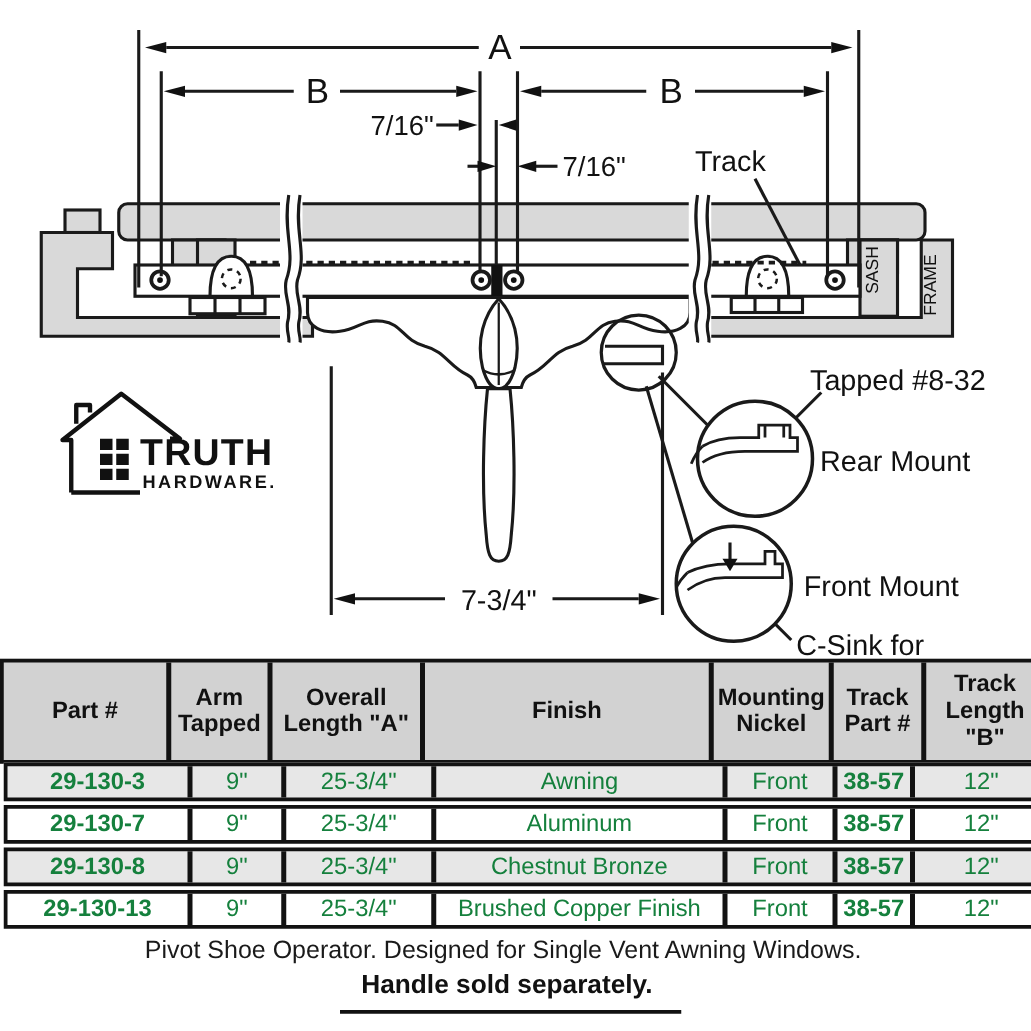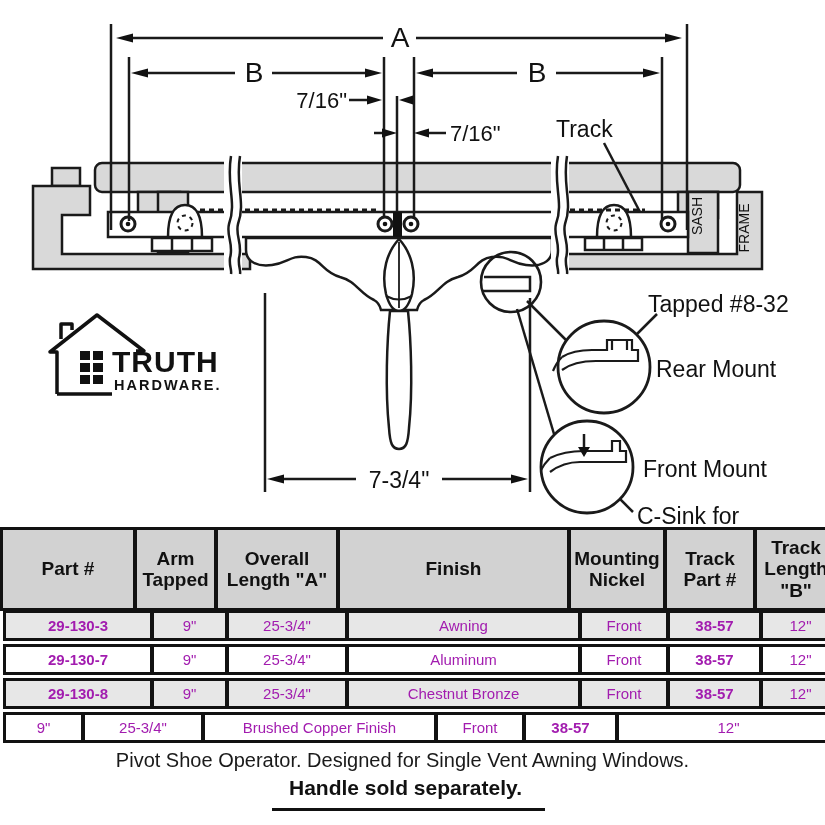--- a/index.html
+++ b/index.html
@@ -8,25 +8,25 @@
   svg text{font-family:"Liberation Sans", sans-serif;fill:#111;}
   .tbl-header{position:absolute;left:0;top:527px;width:838px;height:84px;box-sizing:border-box;
     background:#d2d2d2;border:3px solid #121212;display:flex;}
   .tbl-header .cell{box-sizing:border-box;display:flex;align-items:center;justify-content:center;
     text-align:center;font-weight:bold;font-size:19px;line-height:1.12;padding:0 3px;color:#111;}
   .tbl-header .cell + .cell{border-left:4px solid #121212;}
   .row{position:absolute;left:3px;width:838px;height:31px;box-sizing:border-box;
     border:3px solid #121212;display:flex;background:#fff;}
   .row.alt{background:#e7e7e7;}
   .row .cell{box-sizing:border-box;display:flex;align-items:center;justify-content:center;
-    text-align:center;font-size:15px;color:#a21caf;white-space:nowrap;overflow:hidden;}
+    text-align:center;font-size:19px;color:#15803d;white-space:nowrap;overflow:hidden;}
   .row .cell + .cell{border-left:4px solid #121212;}
   .row .cell.b{font-weight:bold;}
-  .hc0{width:130px}.hc1{width:81px}.hc2{width:122px}.hc3{width:231px}.hc4{width:96px}.hc5{width:90px}.hc6{flex:1}
-  .bc0{width:144px}.bc1{width:75px}.bc2{width:120px}.bc3{width:233px}.bc4{width:88px}.bc5{width:93px}.bc6{flex:1}
+  .hc0{width:130px}.hc1{width:81px}.hc2{width:122px}.hc3{width:231px}.hc4{width:96px}.hc5{width:74px}.hc6{flex:1}
+  .bc0{width:144px}.bc1{width:75px}.bc2{width:120px}.bc3{width:233px}.bc4{width:88px}.bc5{width:62px}.bc6{flex:1}
   .cap1{position:absolute;left:-10px;top:749px;width:825px;text-align:center;font-size:20px;color:#1a1a1a;}
   .cap2{position:absolute;left:-7px;top:776px;width:825px;text-align:center;font-size:21px;font-weight:bold;color:#111;}
   .cap-rule{position:absolute;left:272px;top:808px;width:273px;height:3px;background:#111;}
 </style>
 </head>
 <body>
 
 <div class="stage">
 
 <svg width="825" height="527" viewBox="0 0 825 527" style="position:absolute;left:0;top:0;">
@@ -230,20 +230,21 @@
 <div class="row alt" style="top:678px">
   <div class="cell b bc0">29-130-8</div>
   <div class="cell bc1">9"</div>
   <div class="cell bc2">25-3/4"</div>
   <div class="cell bc3">Chestnut Bronze</div>
   <div class="cell bc4">Front</div>
   <div class="cell b bc5">38-57</div>
   <div class="cell bc6">12"</div>
 </div>
 <div class="row" style="top:712px">
+  <div class="cell b bc0">29-130-13</div>
   <div class="cell bc1">9"</div>
   <div class="cell bc2">25-3/4"</div>
   <div class="cell bc3">Brushed Copper Finish</div>
   <div class="cell bc4">Front</div>
   <div class="cell b bc5">38-57</div>
   <div class="cell bc6">12"</div>
 </div>
 
 <div class="cap1">Pivot Shoe Operator. Designed for Single Vent Awning Windows.</div>
 <div class="cap2">Handle sold separately.</div>

